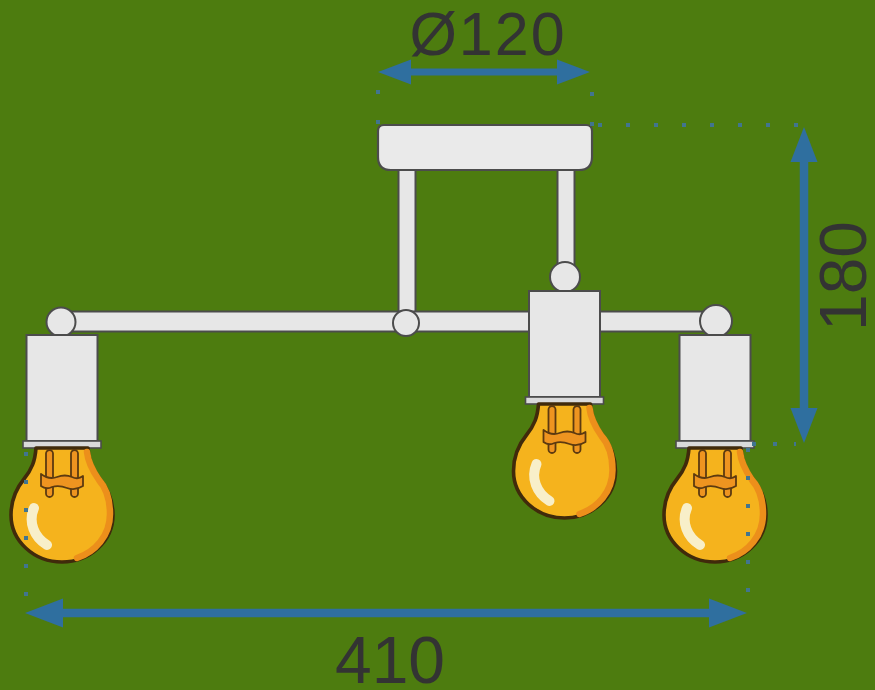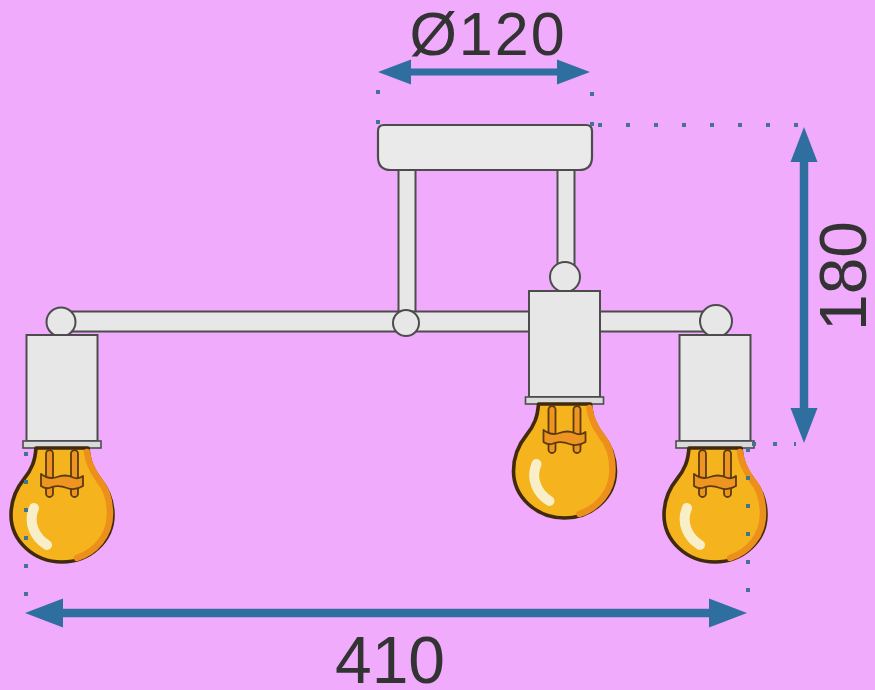--- a/index.html
+++ b/index.html
@@ -1,20 +1,20 @@
 <!DOCTYPE html>
 <html style="--arrow: #2f6f9f; --dot: #41758f; --label: #333333; --metal_fill: #e7e7e7; --metal_stroke: #4c4c4c; --plate_fill: #eaeaea; --bulb_yellow: #f5b31d; --bulb_shade: #ec8f1b; --bulb_outline: #402a0b; --filament: #ee9420; --highlight: #f8efc9;"><head>
 <meta charset="utf-8">
 <style>
   html, body { margin: 0; padding: 0; background: #ffffff; }
   .stage {
     position: relative;
     width: 875px;
     height: 690px;
-    background: #f0abfc;
+    background: #4d7c0f;
     overflow: hidden;
     font-family: "Liberation Sans", sans-serif;
   }
   
   .metal   { fill: var(--metal_fill, #e7e7e7); stroke: var(--metal_stroke, #4c4c4c); stroke-width: 2; }
   .plate   { fill: var(--plate_fill, #eaeaea); stroke-width: 2.2; }
   .base    { fill: #dadada; stroke-width: 1.6; }
   
   .bulb-body      { fill: var(--bulb_yellow, #f5b31d); stroke: var(--bulb_outline, #402a0b); stroke-width: 3.6; stroke-linejoin: round; }
   .bulb-shade     { fill: none; stroke: var(--bulb_shade, #ec8f1b); stroke-width: 6.5; stroke-linecap: round; }

